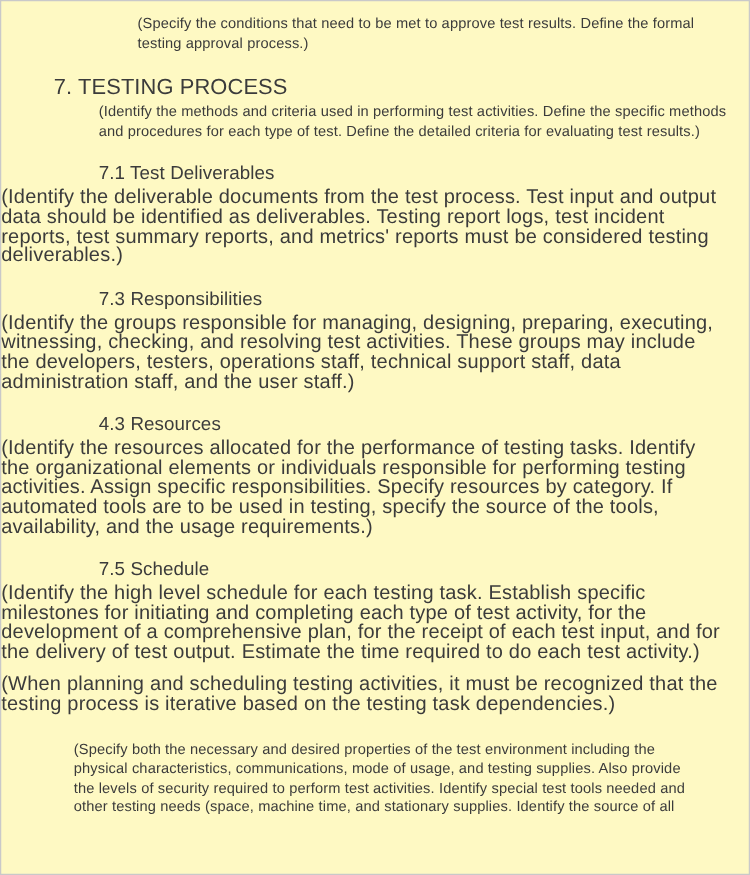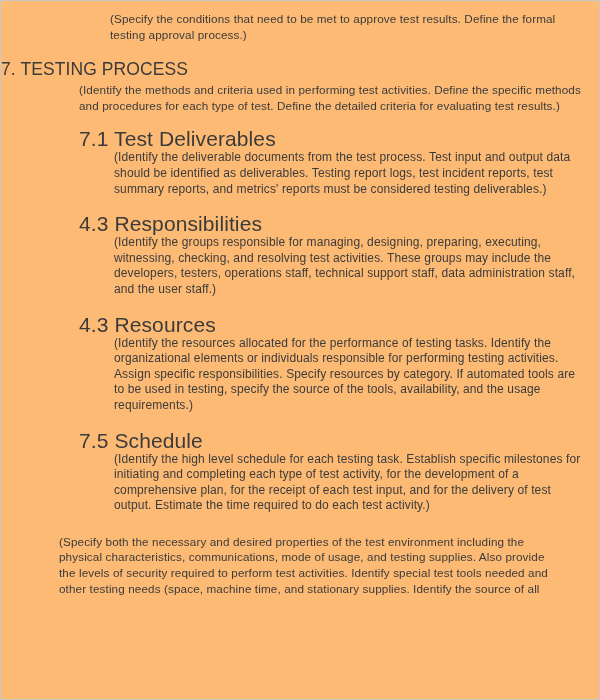--- a/index.html
+++ b/index.html
@@ -5,21 +5,21 @@
   html, body {
     margin: 0;
     padding: 0;
     background: #ffffff;
   }
   .page {
     position: relative;
     width: 600px;
     height: 700px;
     box-sizing: border-box;
-    background: #fdba74;
+    background: #fef9c3;
     border: 1px solid #c9c9c9;
     overflow: hidden;
     font-family: "Liberation Sans", "DejaVu Sans", sans-serif;
     color: #3b3b3b;
     -webkit-font-smoothing: antialiased;
   }
   .doc {
     position: absolute;
     top: 0;
     left: 0;
@@ -47,21 +47,21 @@
 
   .section-heading {
     margin: 0;
     font-weight: 400;
     font-size: 17.5px;
     line-height: 21px;
     letter-spacing: 0.005em;
     color: #3b3b3b;
     white-space: nowrap;
   }
-  .section-7 > .section-heading { }
+  .section-7 > .section-heading { padding-left: 42px; }
   .section-8 > .section-heading { padding-left: 47px; }
 
   .section-body {
     margin: 0;
     font-size: 11.7px;
     line-height: 15.6px;
     letter-spacing: 0.01em;
     padding-top: 2px;
   }
   .section-7 > .section-body {
@@ -77,31 +77,30 @@
 
   
   .subsections { margin-top: 16px; }
   .subsection { margin: 0 0 17px 0; }
   .subsection:last-child { margin-bottom: 16px; }
 
   .subsection-heading {
     margin: 0;
     padding-left: 78px;
     font-weight: 400;
-    font-size: 21px;
+    font-size: 15px;
     line-height: 19px;
     letter-spacing: 0.005em;
     color: #3b3b3b;
     white-space: nowrap;
   }
   .subsection-body {
     margin: 0;
-    padding-left: 113px;
     padding-right: 20px;
-    font-size: 12px;
+    font-size: 16px;
     line-height: 15.6px;
     letter-spacing: 0.01em;
     padding-top: 2px;
   }
   .subsection-body + .subsection-body {
     padding-top: 11px;
   }
   
   .clip-right { overflow: hidden; }
 </style>
@@ -119,32 +118,33 @@
 
       <div class="subsections">
 
         <div class="subsection">
           <h3 class="subsection-heading">7.1 Test Deliverables</h3>
           <p class="subsection-body">(Identify the deliverable documents from the test process. Test input and output data should be identified as deliverables. Testing report logs, test incident reports, test summary reports, and metrics' reports must be considered testing deliverables.)</p>
         </div>
 
 
         <div class="subsection">
-          <h3 class="subsection-heading">4.3 Responsibilities</h3>
+          <h3 class="subsection-heading">7.3 Responsibilities</h3>
           <p class="subsection-body">(Identify the groups responsible for managing, designing, preparing, executing, witnessing, checking, and resolving test activities. These groups may include the developers, testers, operations staff, technical support staff, data administration staff, and the user staff.)</p>
         </div>
 
         <div class="subsection">
           <h3 class="subsection-heading">4.3 Resources</h3>
           <p class="subsection-body">(Identify the resources allocated for the performance of testing tasks. Identify the organizational elements or individuals responsible for performing testing activities. Assign specific responsibilities. Specify resources by category. If automated tools are to be used in testing, specify the source of the tools, availability, and the usage requirements.)</p>
         </div>
 
         <div class="subsection">
           <h3 class="subsection-heading">7.5 Schedule</h3>
           <p class="subsection-body">(Identify the high level schedule for each testing task. Establish specific milestones for initiating and completing each type of test activity, for the development of a comprehensive plan, for the receipt of each test input, and for the delivery of test output. Estimate the time required to do each test activity.)</p>
+          <p class="subsection-body">(When planning and scheduling testing activities, it must be recognized that the testing process is iterative based on the testing task dependencies.)</p>
         </div>
 
       </div>
     </div>
 
     <div class="section section-8 clip-right">
       <p class="section-body">(Specify both the necessary and desired properties of the test environment including the physical characteristics, communications, mode of usage, and testing supplies. Also provide the levels of security required to perform test activities. Identify special test tools needed and other testing needs (space, machine time, and stationary supplies. Identify the source of all</p>
     </div>
 
   </div>

